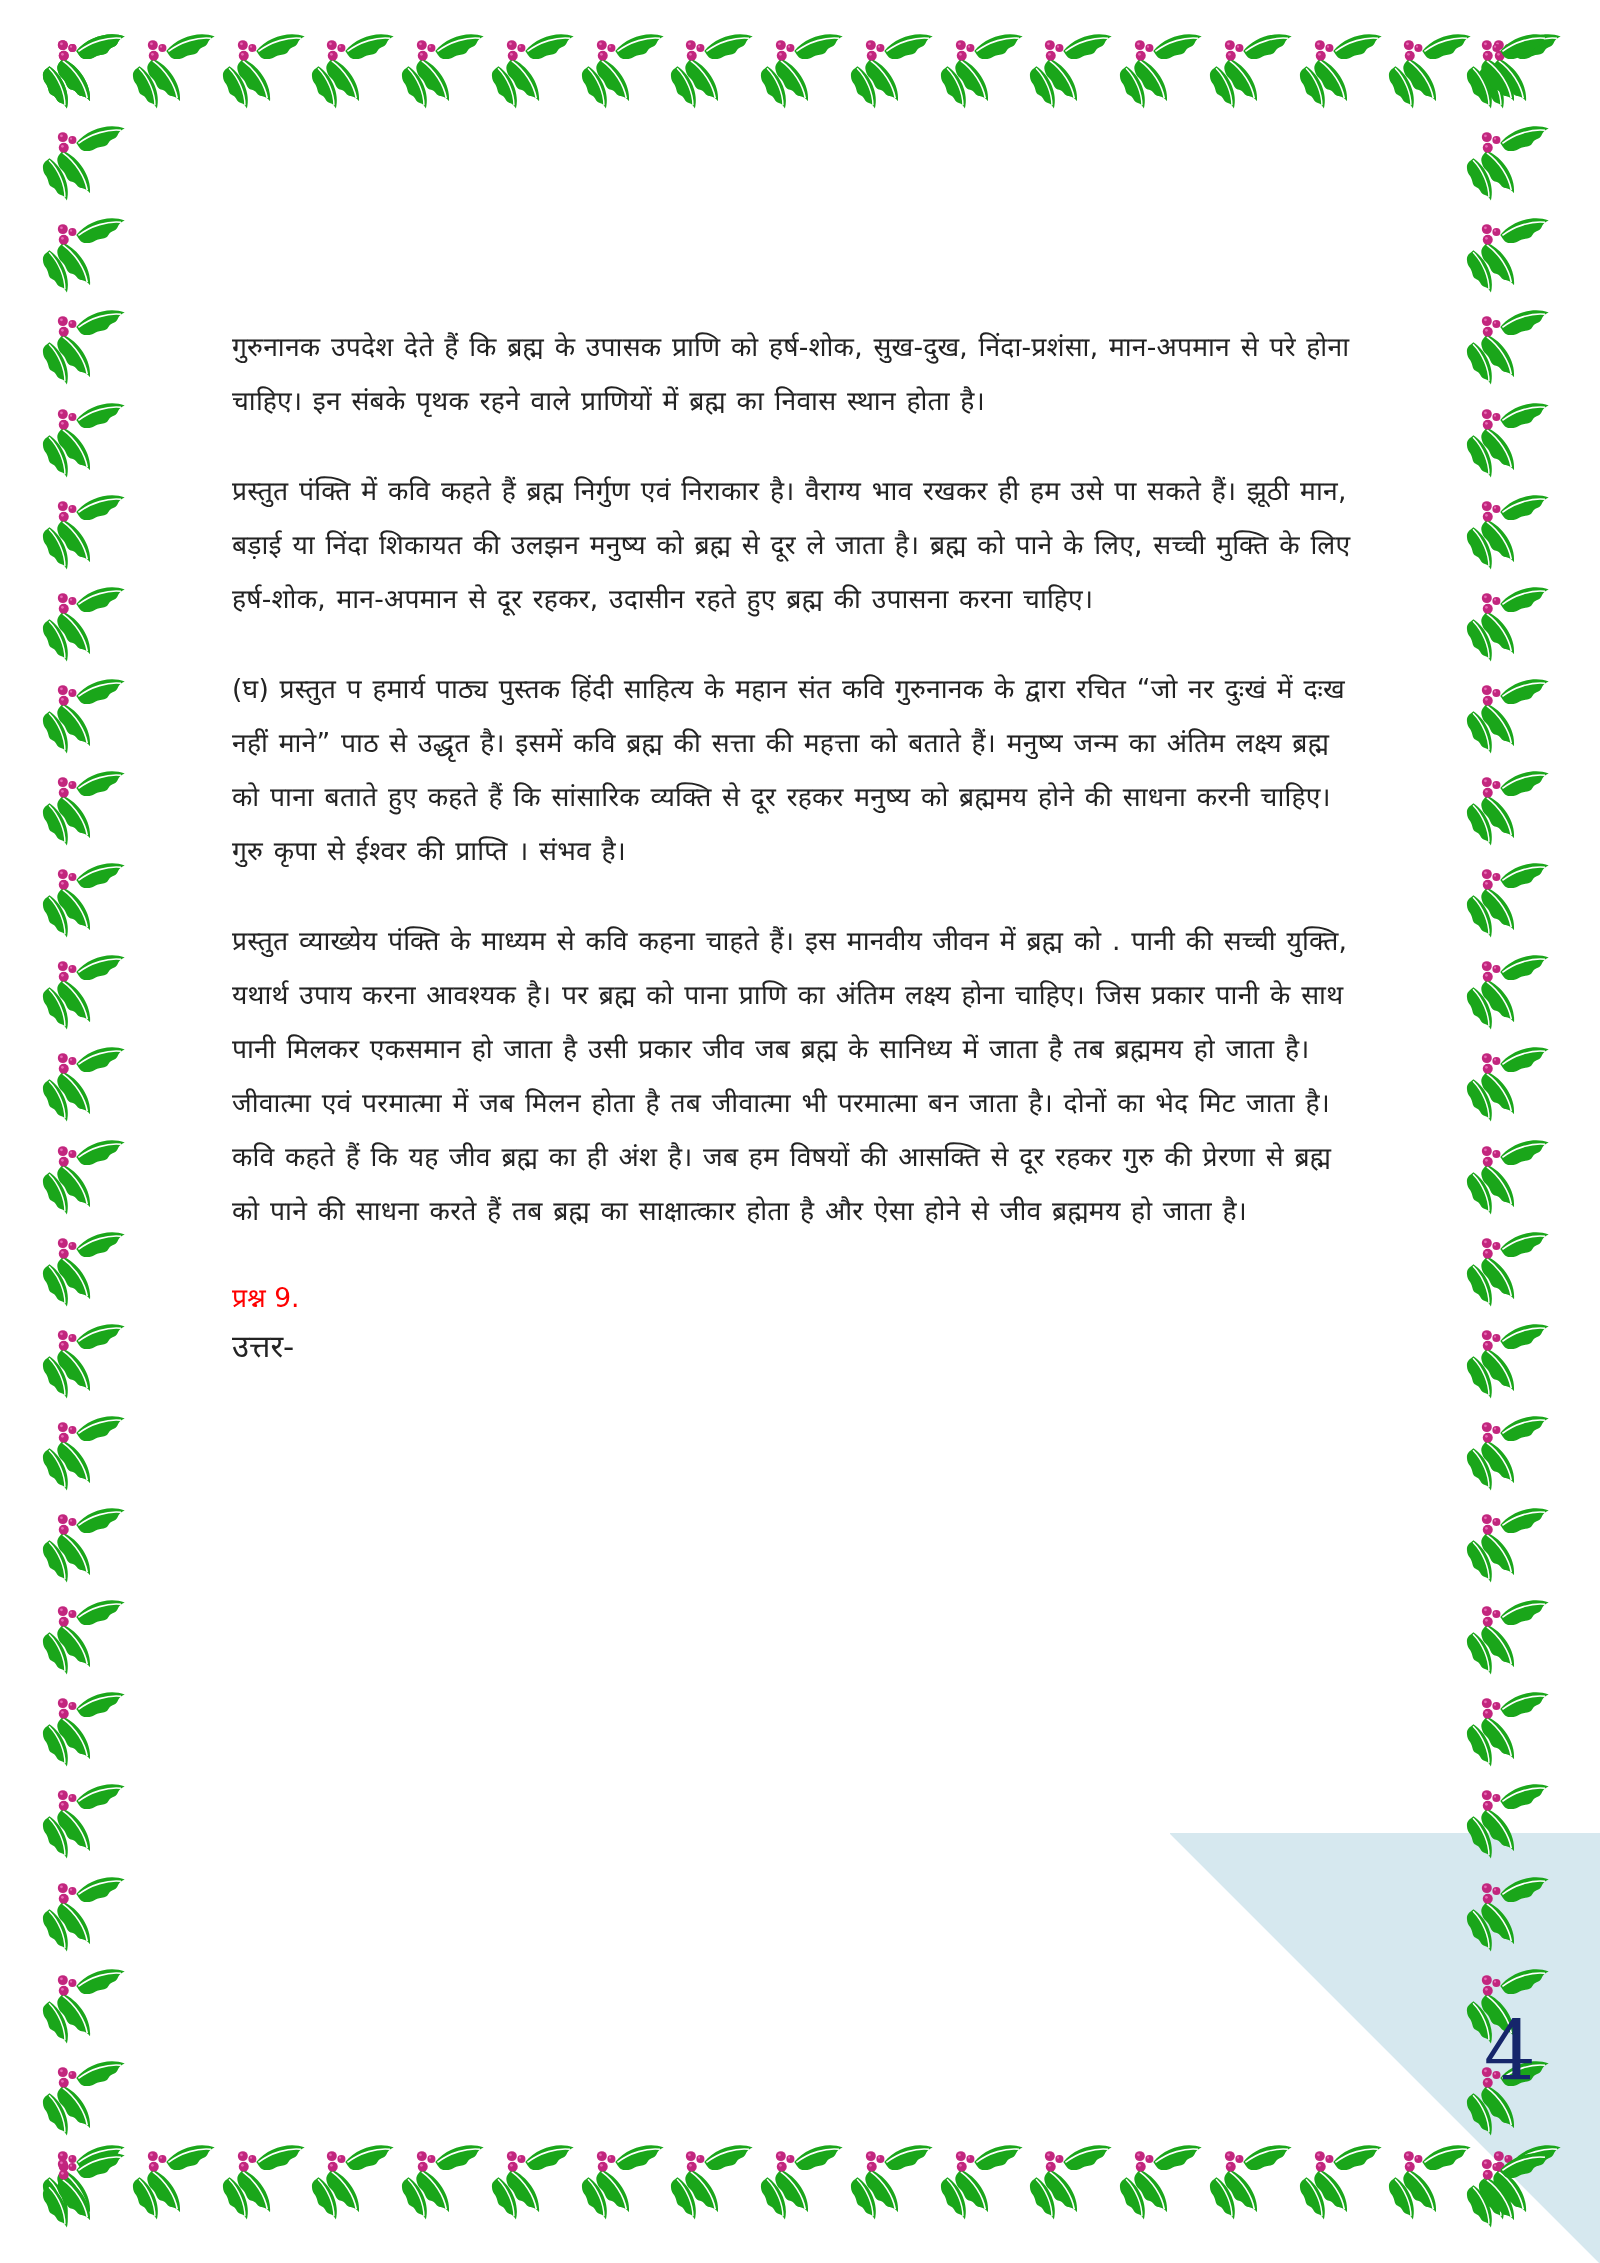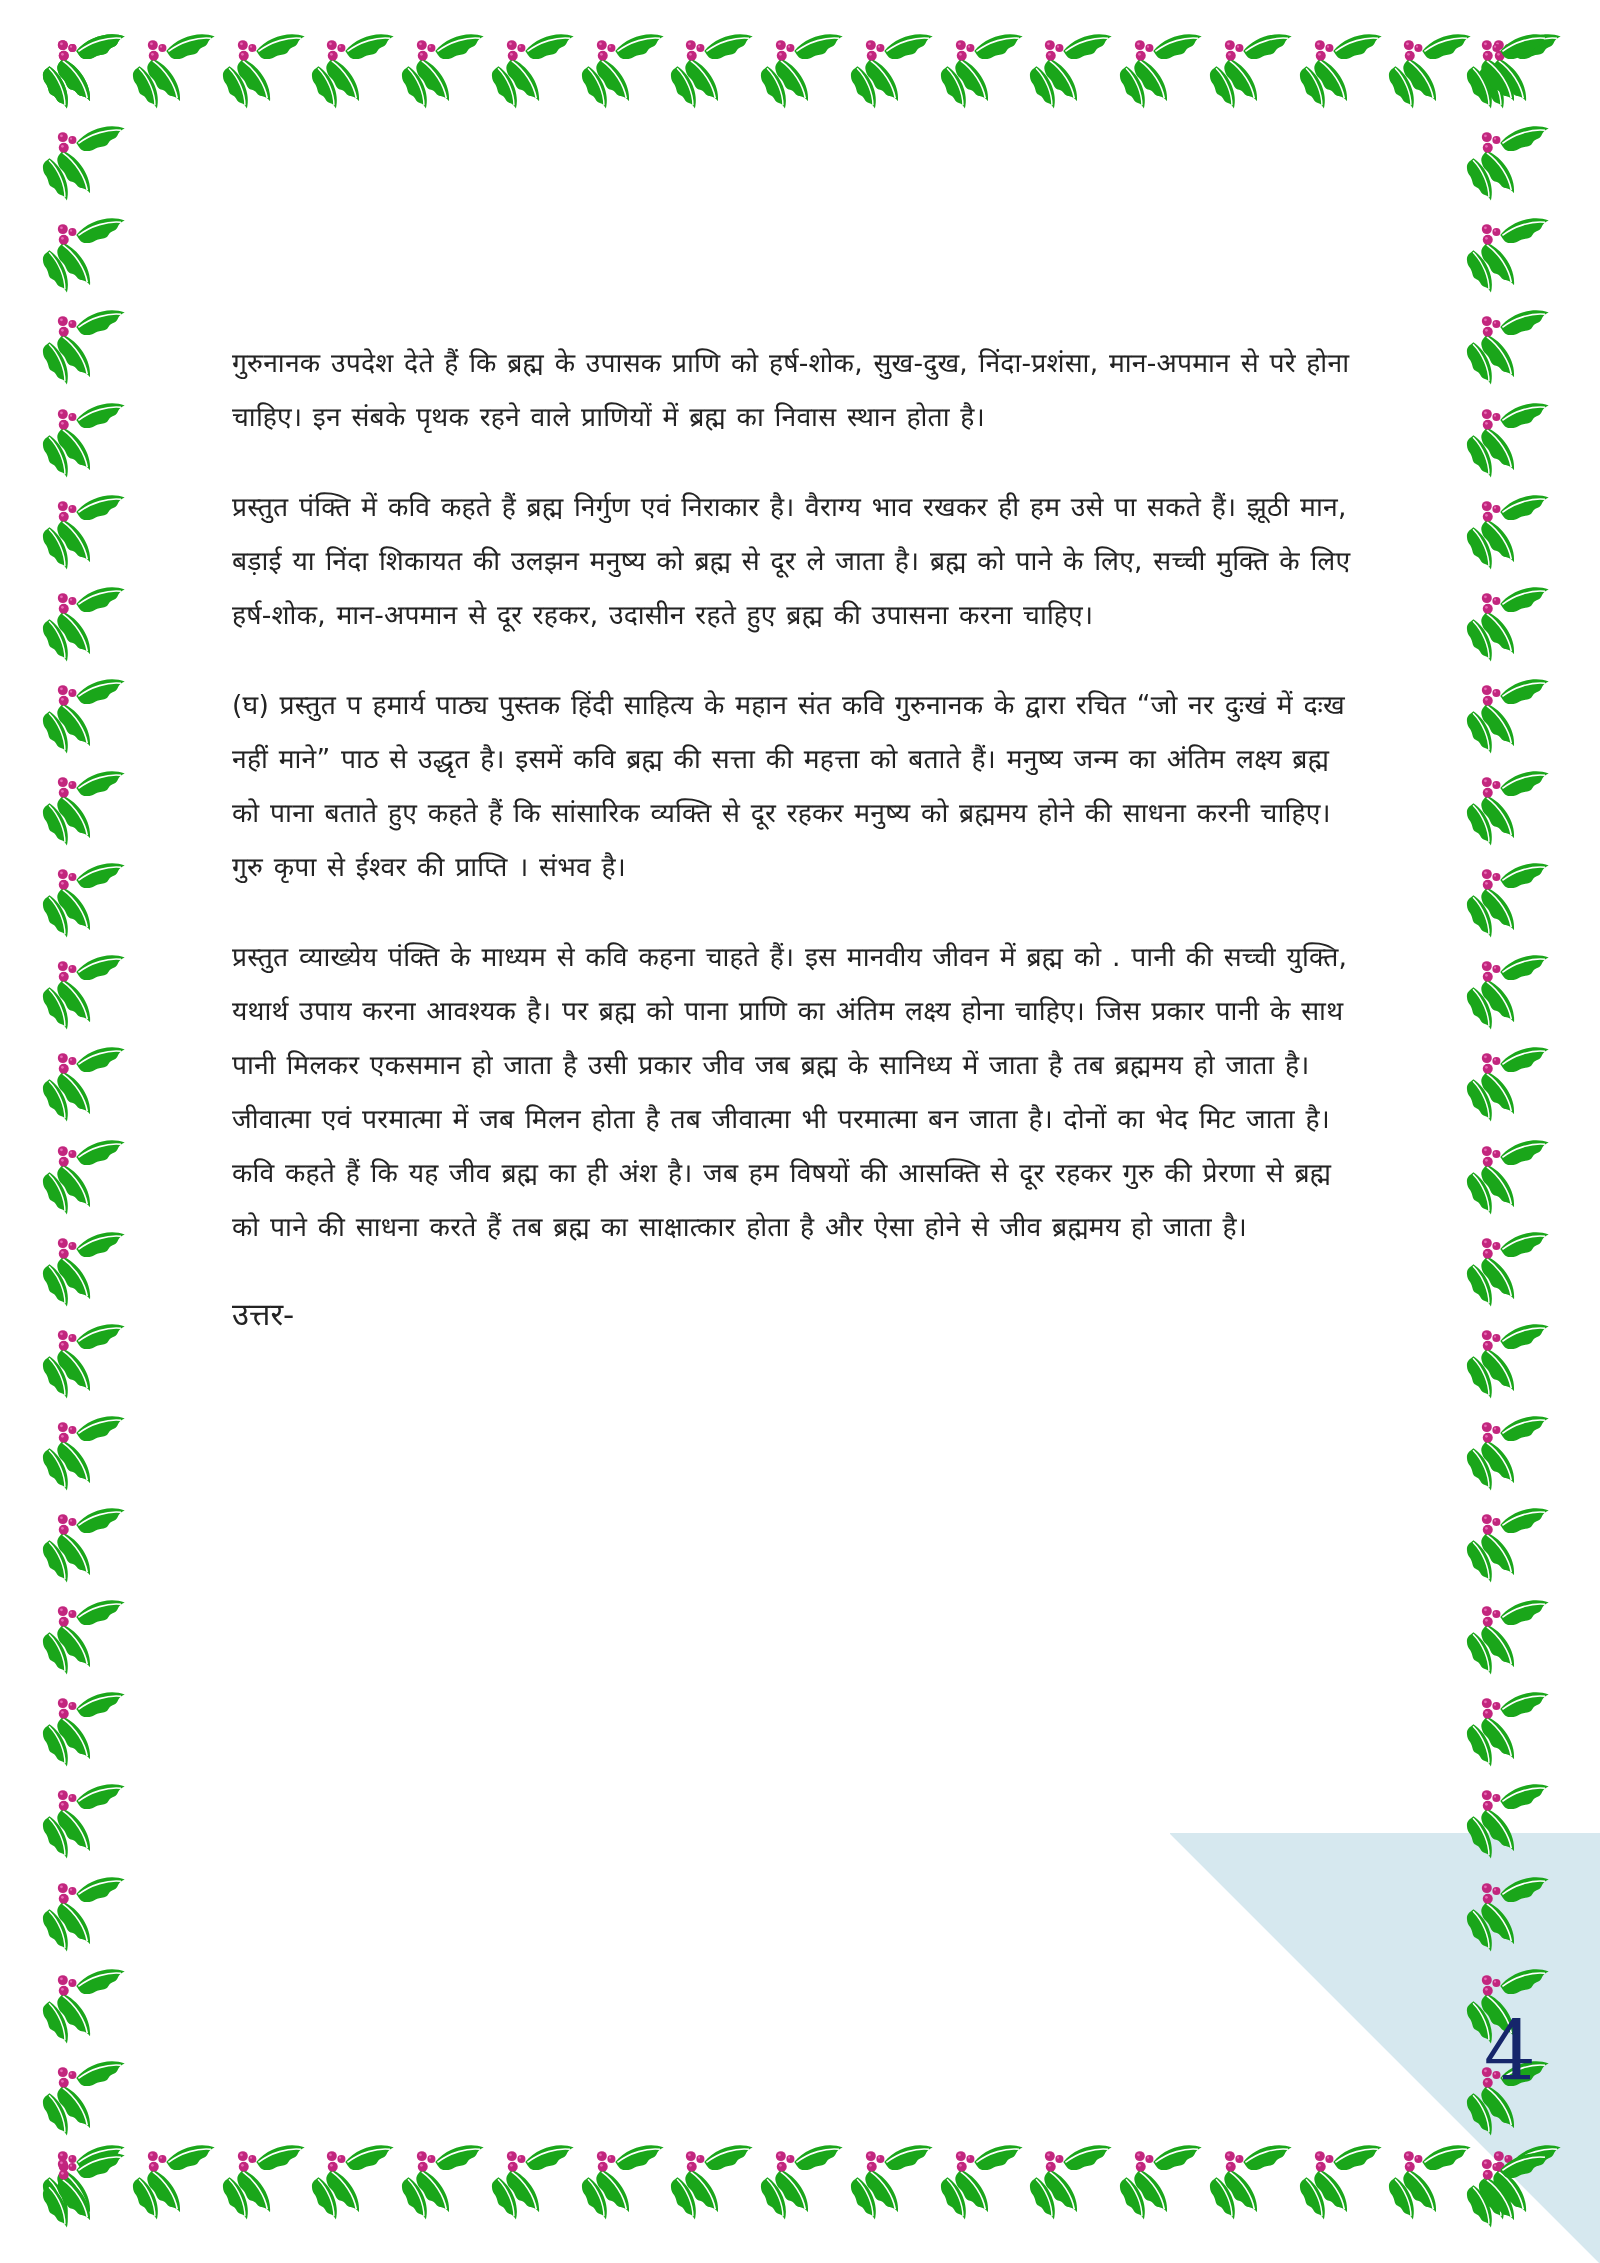--- a/index.html
+++ b/index.html
@@ -63,21 +63,21 @@
     text-shadow:
        3px  3px 0 #3f72b8,
        3px  0px 0 #3f72b8,
        0px  3px 0 #3f72b8;
     white-space: nowrap;
   }
 
   
   #content {
     position: absolute;
-    top: 336px;
+    top: 320px;
     left: 232px;
     width: 1128px;
     z-index: 4;
   }
   .para {
     font-family: "DejaVu Sans", sans-serif;
     font-size: 26.5px;
     line-height: 54px;
     color: #232323;
     margin: 0 0 36px 0;
@@ -1792,20 +1792,21 @@
     </div>
 
 
   <div id="content">
 
     <p class="para">गुरुनानक उपदेश देते हैं कि ब्रह्म के उपासक प्राणि को हर्ष-शोक, सुख-दुख, निंदा-प्रशंसा, मान-अपमान से परे होना चाहिए। इन संबके पृथक रहने वाले प्राणियों में ब्रह्म का निवास स्थान होता है।</p>
     <p class="para">प्रस्तुत पंक्ति में कवि कहते हैं ब्रह्म निर्गुण एवं निराकार है। वैराग्य भाव रखकर ही हम उसे पा सकते हैं। झूठी मान, बड़ाई या निंदा शिकायत की उलझन मनुष्य को ब्रह्म से दूर ले जाता है। ब्रह्म को पाने के लिए, सच्ची मुक्ति के लिए हर्ष-शोक, मान-अपमान से दूर रहकर, उदासीन रहते हुए ब्रह्म की उपासना करना चाहिए।</p>
     <p class="para">(घ) प्रस्तुत प हमार्य पाठ्य पुस्तक हिंदी साहित्य के महान संत कवि गुरुनानक के द्वारा रचित “जो नर दुःखं में दःख नहीं माने” पाठ से उद्धृत है। इसमें कवि ब्रह्म की सत्ता की महत्ता को बताते हैं। मनुष्य जन्म का अंतिम लक्ष्य ब्रह्म को पाना बताते हुए कहते हैं कि सांसारिक व्यक्ति से दूर रहकर मनुष्य को ब्रह्ममय होने की साधना करनी चाहिए। गुरु कृपा से ईश्वर की प्राप्ति । संभव है।</p>
     <p class="para">प्रस्तुत व्याख्येय पंक्ति के माध्यम से कवि कहना चाहते हैं। इस मानवीय जीवन में ब्रह्म को . पानी की सच्ची युक्ति, यथार्थ उपाय करना आवश्यक है। पर ब्रह्म को पाना प्राणि का अंतिम लक्ष्य होना चाहिए। जिस प्रकार पानी के साथ पानी मिलकर एकसमान हो जाता है उसी प्रकार जीव जब ब्रह्म के सानिध्य में जाता है तब ब्रह्ममय हो जाता है। जीवात्मा एवं परमात्मा में जब मिलन होता है तब जीवात्मा भी परमात्मा बन जाता है। दोनों का भेद मिट जाता है। कवि कहते हैं कि यह जीव ब्रह्म का ही अंश है। जब हम विषयों की आसक्ति से दूर रहकर गुरु की प्रेरणा से ब्रह्म को पाने की साधना करते हैं तब ब्रह्म का साक्षात्कार होता है और ऐसा होने से जीव ब्रह्ममय हो जाता है।</p>
 
+    <p class="q-label">प्रश्न 9.</p>
     <p class="a-label">उत्तर-</p>
 
   </div>
 
 
   <div id="page-number">4</div>
 
 </div>
 
 </body></html>

